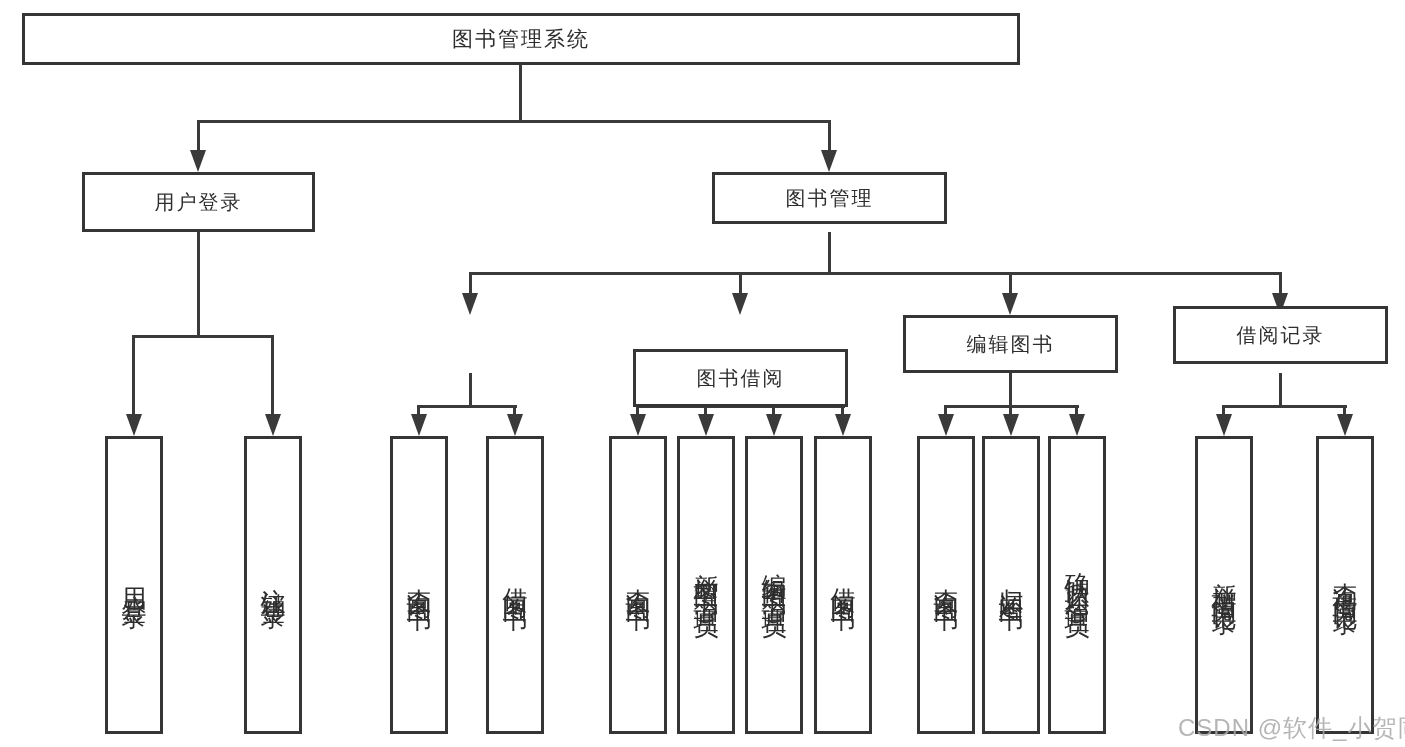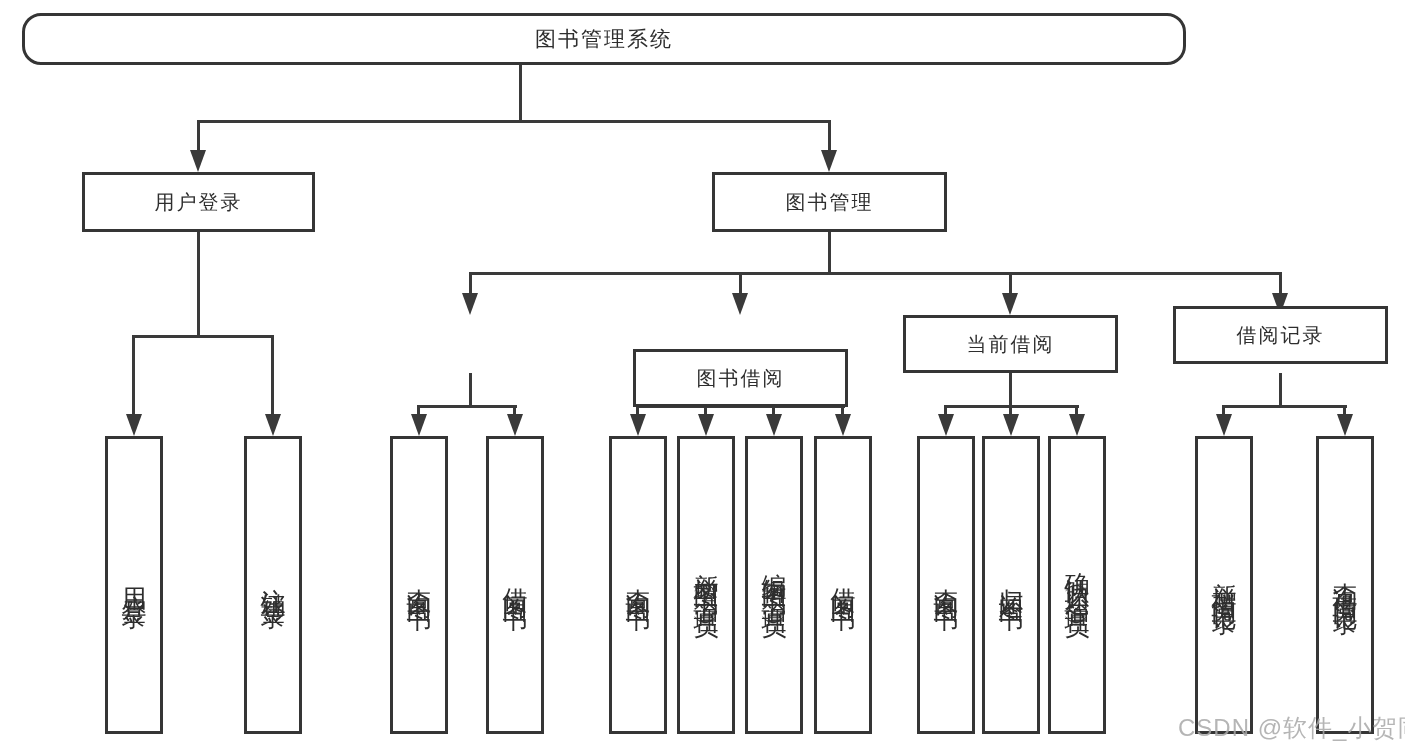--- a/index.html
+++ b/index.html
@@ -28,35 +28,35 @@
   .watermark{
     position:absolute;left:1178px;top:712px;z-index:5;
     font-size:24px;color:#a9a9a9;opacity:0.85;letter-spacing:1px;white-space:nowrap;
   }
 </style>
 </head>
 <body>
 
 <div id="canvas">
 
-  <div class="node hnode root" style="left:22px;top:13px;width:1164px;height:52px;border-radius:19px;">
+  <div class="node hnode root" style="left:22px;top:13px;width:998px;height:52px;">
     <span class="lbl">图书管理系统</span>
   </div>
 
   <div class="vl" style="left:519px;top:65px;height:58px;"></div>
   <div class="hl" style="left:197px;top:120px;width:634px;"></div>
   <div class="vl" style="left:197px;top:123px;height:29px;"></div>
   <div class="arw" style="left:190px;top:150px;"></div>
   <div class="vl" style="left:828px;top:123px;height:29px;"></div>
   <div class="arw" style="left:821px;top:150px;"></div>
 
   <div class="node hnode" style="left:82px;top:172px;width:233px;height:60px;">
     <span class="lbl">用户登录</span>
   </div>
-  <div class="node hnode" style="left:712px;top:172px;width:235px;height:60px;">
+  <div class="node hnode" style="left:712px;top:172px;width:235px;height:52px;">
     <span class="lbl">图书管理</span>
   </div>
 
   <div class="vl" style="left:197px;top:232px;height:106px;"></div>
   <div class="hl" style="left:132px;top:335px;width:142px;"></div>
   <div class="vl" style="left:132px;top:338px;height:78px;"></div>
   <div class="arw" style="left:126px;top:414px;"></div>
   <div class="vl" style="left:271px;top:338px;height:78px;"></div>
   <div class="arw" style="left:265px;top:414px;"></div>
 
@@ -68,21 +68,21 @@
   <div class="arw" style="left:732px;top:293px;"></div>
   <div class="vl" style="left:1009px;top:275px;height:20px;"></div>
   <div class="arw" style="left:1002px;top:293px;"></div>
   <div class="vl" style="left:1279px;top:275px;height:20px;"></div>
   <div class="arw" style="left:1272px;top:293px;"></div>
 
   <div class="node hnode" style="left:633px;top:315px;width:215px;height:58px;margin-top:34px;">
     <span class="lbl">图书借阅</span>
   </div>
   <div class="node hnode" style="left:903px;top:315px;width:215px;height:58px;">
-    <span class="lbl">当前借阅</span>
+    <span class="lbl">编辑图书</span>
   </div>
   <div class="node hnode" style="left:1173px;top:306px;width:215px;height:58px;">
     <span class="lbl">借阅记录</span>
   </div>
 
   <div class="vl" style="left:469px;top:373px;height:35px;"></div>
   <div class="hl" style="left:417px;top:405px;width:100px;"></div>
   <div class="vl" style="left:417px;top:405px;height:12px;"></div>
   <div class="arw" style="left:411px;top:414px;"></div>
   <div class="vl" style="left:513px;top:405px;height:12px;"></div>

